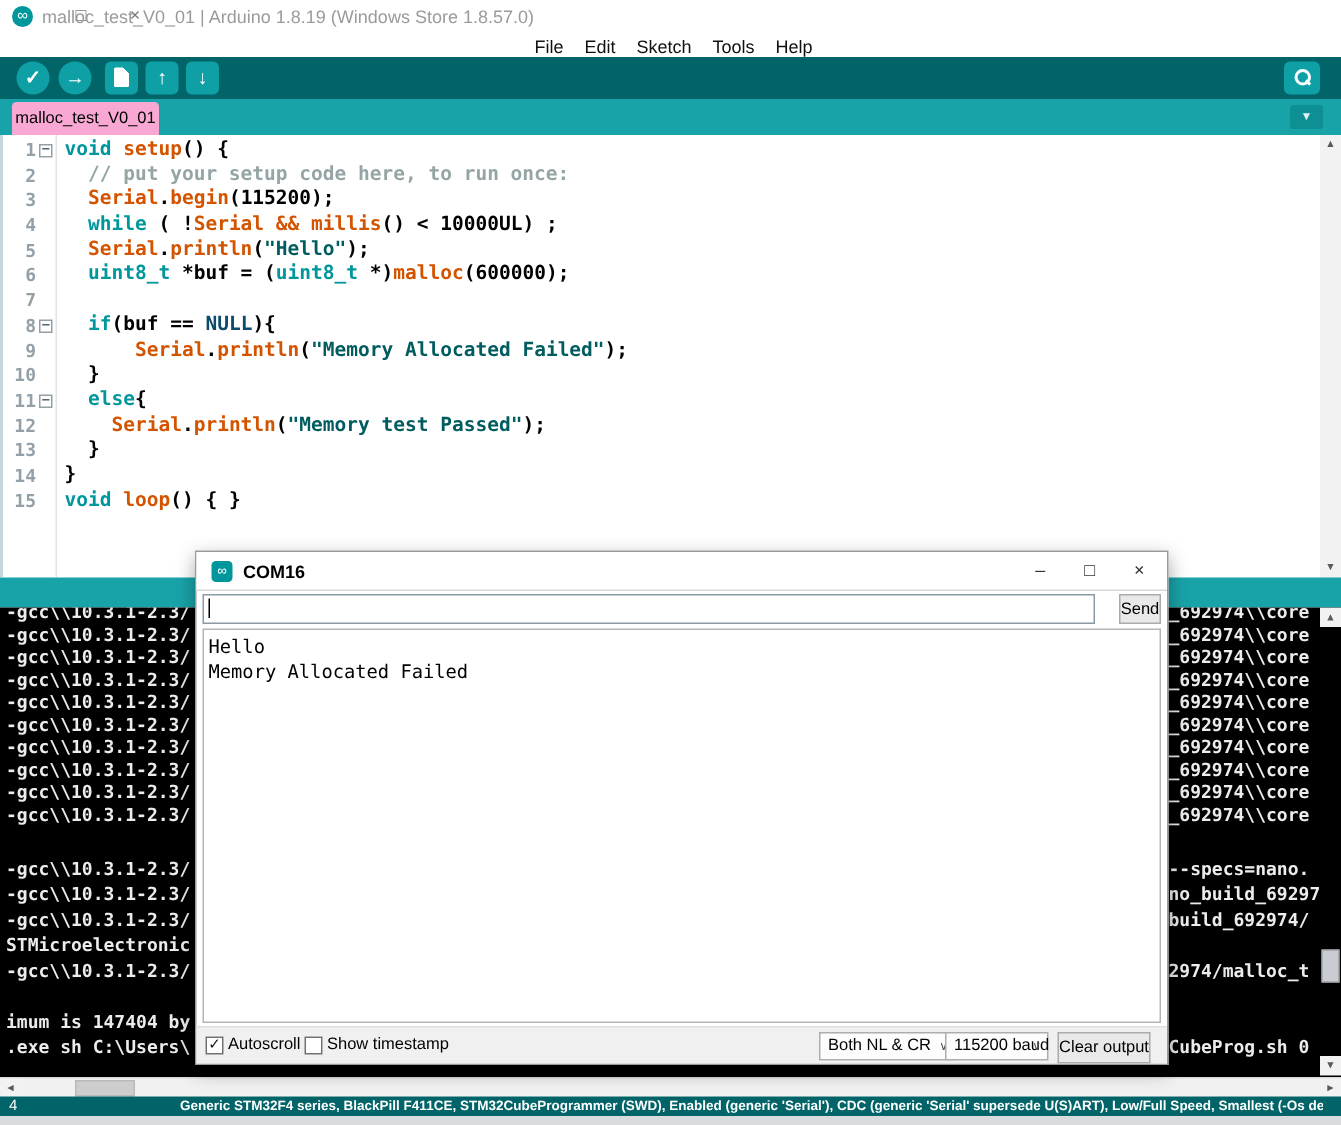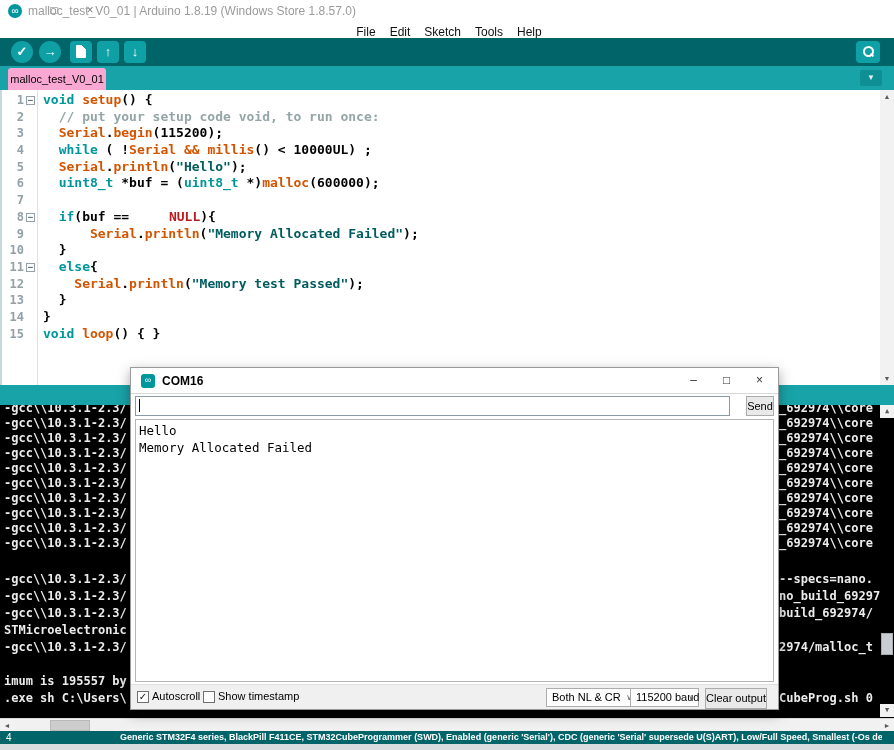--- a/index.html
+++ b/index.html
@@ -52,21 +52,21 @@
   .lnum { text-align:right; }
   .foldspacer { display:inline-block; width:13px; }
   .foldbox { display:inline-block; width:9px; height:9px; margin:0 2px; border:1px solid #93A0A8;
     background:#fff; color:#5A6A72; font-size:9px; line-height:7px; text-align:center; }
   .code { padding-left:6px; color:#000; }
   .tk-kw  { color:#00979C; }
   .tk-fn  { color:#D35400; }
   .tk-fnb { color:#D35400; }
   .tk-str { color:#005C5F; }
   .tk-cm  { color:#95A5A6; }
-  .tk-lit { color:#b91c1c;margin-left:32px; }
+  .tk-lit { color:#0c4a6e; }
   .tk-pl  { color:#000; }
 
   .ed-scroll { top:90px; right:0; width:14px; height:295px; background:#F2F2F2; }
   .sb-arrow { width:14px; height:13px; text-align:center; line-height:13px; font-size:7px;
     color:#5A5A5A; background:#F2F2F2; }
   .ed-scroll .dn { position:absolute; bottom:0; }
 
   
   .divider { top:385px; left:0; right:0; height:20px; background:#18A3A8; }
   .console { top:405px; left:0; width:894px; height:313px; background:#000; overflow:hidden;
@@ -150,21 +150,21 @@
     </div>
 </div>
 
 <div class="abs tabbar">
   <div class="abs tab-active">malloc_test_V0_01</div>
   <div class="abs tab-menu-btn">▼</div>
 </div>
 
 <div class="abs editor" id="editor-lines">
     <div class="code-line"><span class="gutter"><span class="lnum">1</span><span class="foldbox">−</span></span><span class="code"><span class="tk-kw">void</span><span class="tk-pl"> </span><span class="tk-fn">setup</span><span class="tk-pl">() {</span></span></div>
-    <div class="code-line"><span class="gutter"><span class="lnum">2</span><span class="foldspacer"></span></span><span class="code"><span class="tk-pl">  </span><span class="tk-cm">// put your setup code void, to run once:</span></span></div>
+    <div class="code-line"><span class="gutter"><span class="lnum">2</span><span class="foldspacer"></span></span><span class="code"><span class="tk-pl">  </span><span class="tk-cm">// put your setup code here, to run once:</span></span></div>
     <div class="code-line"><span class="gutter"><span class="lnum">3</span><span class="foldspacer"></span></span><span class="code"><span class="tk-pl">  </span><span class="tk-fnb">Serial</span><span class="tk-pl">.</span><span class="tk-fn">begin</span><span class="tk-pl">(115200);</span></span></div>
     <div class="code-line"><span class="gutter"><span class="lnum">4</span><span class="foldspacer"></span></span><span class="code"><span class="tk-pl">  </span><span class="tk-kw">while</span><span class="tk-pl"> ( !</span><span class="tk-fnb">Serial</span><span class="tk-pl"> </span><span class="tk-fn">&amp;&amp;</span><span class="tk-pl"> </span><span class="tk-fn">millis</span><span class="tk-pl">() &lt; 10000UL) ;</span></span></div>
     <div class="code-line"><span class="gutter"><span class="lnum">5</span><span class="foldspacer"></span></span><span class="code"><span class="tk-pl">  </span><span class="tk-fnb">Serial</span><span class="tk-pl">.</span><span class="tk-fn">println</span><span class="tk-pl">(</span><span class="tk-str">"Hello"</span><span class="tk-pl">);</span></span></div>
     <div class="code-line"><span class="gutter"><span class="lnum">6</span><span class="foldspacer"></span></span><span class="code"><span class="tk-pl">  </span><span class="tk-kw">uint8_t</span><span class="tk-pl"> *buf = (</span><span class="tk-kw">uint8_t</span><span class="tk-pl"> *)</span><span class="tk-fn">malloc</span><span class="tk-pl">(600000);</span></span></div>
     <div class="code-line"><span class="gutter"><span class="lnum">7</span><span class="foldspacer"></span></span><span class="code"></span></div>
     <div class="code-line"><span class="gutter"><span class="lnum">8</span><span class="foldbox">−</span></span><span class="code"><span class="tk-pl">  </span><span class="tk-kw">if</span><span class="tk-pl">(buf == </span><span class="tk-lit">NULL</span><span class="tk-pl">){</span></span></div>
     <div class="code-line"><span class="gutter"><span class="lnum">9</span><span class="foldspacer"></span></span><span class="code"><span class="tk-pl">      </span><span class="tk-fnb">Serial</span><span class="tk-pl">.</span><span class="tk-fn">println</span><span class="tk-pl">(</span><span class="tk-str">"Memory Allocated Failed"</span><span class="tk-pl">);</span></span></div>
     <div class="code-line"><span class="gutter"><span class="lnum">10</span><span class="foldspacer"></span></span><span class="code"><span class="tk-pl">  }</span></span></div>
     <div class="code-line"><span class="gutter"><span class="lnum">11</span><span class="foldbox">−</span></span><span class="code"><span class="tk-pl">  </span><span class="tk-kw">else</span><span class="tk-pl">{</span></span></div>
     <div class="code-line"><span class="gutter"><span class="lnum">12</span><span class="foldspacer"></span></span><span class="code"><span class="tk-pl">    </span><span class="tk-fnb">Serial</span><span class="tk-pl">.</span><span class="tk-fn">println</span><span class="tk-pl">(</span><span class="tk-str">"Memory test Passed"</span><span class="tk-pl">);</span></span></div>
@@ -174,21 +174,21 @@
   </div>
 <div class="abs ed-scroll">
   <div class="sb-arrow">▲</div>
   <div class="sb-arrow dn">▼</div>
 </div>
 
 <div class="abs divider"></div>
 <div class="abs console">
   <div class="con-block" id="con-tl"><div class="con-line">-gcc\\10.3.1-2.3/</div><div class="con-line">-gcc\\10.3.1-2.3/</div><div class="con-line">-gcc\\10.3.1-2.3/</div><div class="con-line">-gcc\\10.3.1-2.3/</div><div class="con-line">-gcc\\10.3.1-2.3/</div><div class="con-line">-gcc\\10.3.1-2.3/</div><div class="con-line">-gcc\\10.3.1-2.3/</div><div class="con-line">-gcc\\10.3.1-2.3/</div><div class="con-line">-gcc\\10.3.1-2.3/</div><div class="con-line">-gcc\\10.3.1-2.3/</div></div>
   <div class="con-block" id="con-tr"><div class="con-line">_692974\\core</div><div class="con-line">_692974\\core</div><div class="con-line">_692974\\core</div><div class="con-line">_692974\\core</div><div class="con-line">_692974\\core</div><div class="con-line">_692974\\core</div><div class="con-line">_692974\\core</div><div class="con-line">_692974\\core</div><div class="con-line">_692974\\core</div><div class="con-line">_692974\\core</div></div>
-  <div class="con-block" id="con-bl"><div class="con-line">-gcc\\10.3.1-2.3/</div><div class="con-line">-gcc\\10.3.1-2.3/</div><div class="con-line">-gcc\\10.3.1-2.3/</div><div class="con-line">STMicroelectronic</div><div class="con-line">-gcc\\10.3.1-2.3/</div><div class="con-line">&nbsp;</div><div class="con-line">imum is 195557 by</div><div class="con-line">.exe sh C:\Users\</div></div>
+  <div class="con-block" id="con-bl"><div class="con-line">-gcc\\10.3.1-2.3/</div><div class="con-line">-gcc\\10.3.1-2.3/</div><div class="con-line">-gcc\\10.3.1-2.3/</div><div class="con-line">STMicroelectronic</div><div class="con-line">-gcc\\10.3.1-2.3/</div><div class="con-line">&nbsp;</div><div class="con-line">imum is 147404 by</div><div class="con-line">.exe sh C:\Users\</div></div>
   <div class="con-block" id="con-br"><div class="con-line">--specs=nano.</div><div class="con-line">no_build_69297</div><div class="con-line">build_692974/</div><div class="con-line">&nbsp;</div><div class="con-line">2974/malloc_t</div><div class="con-line">&nbsp;</div><div class="con-line">&nbsp;</div><div class="con-line">CubeProg.sh 0</div></div>
   <div class="sb-arrow con-scroll-up">▲</div>
   <div class="con-thumb"></div>
   <div class="sb-arrow con-scroll-down">▼</div>
 </div>
 
 <div class="abs hscroll">
   <div class="sb-arrow hs-left">◄</div>
   <div class="hs-thumb"></div>
   <div class="sb-arrow hs-right">►</div>

